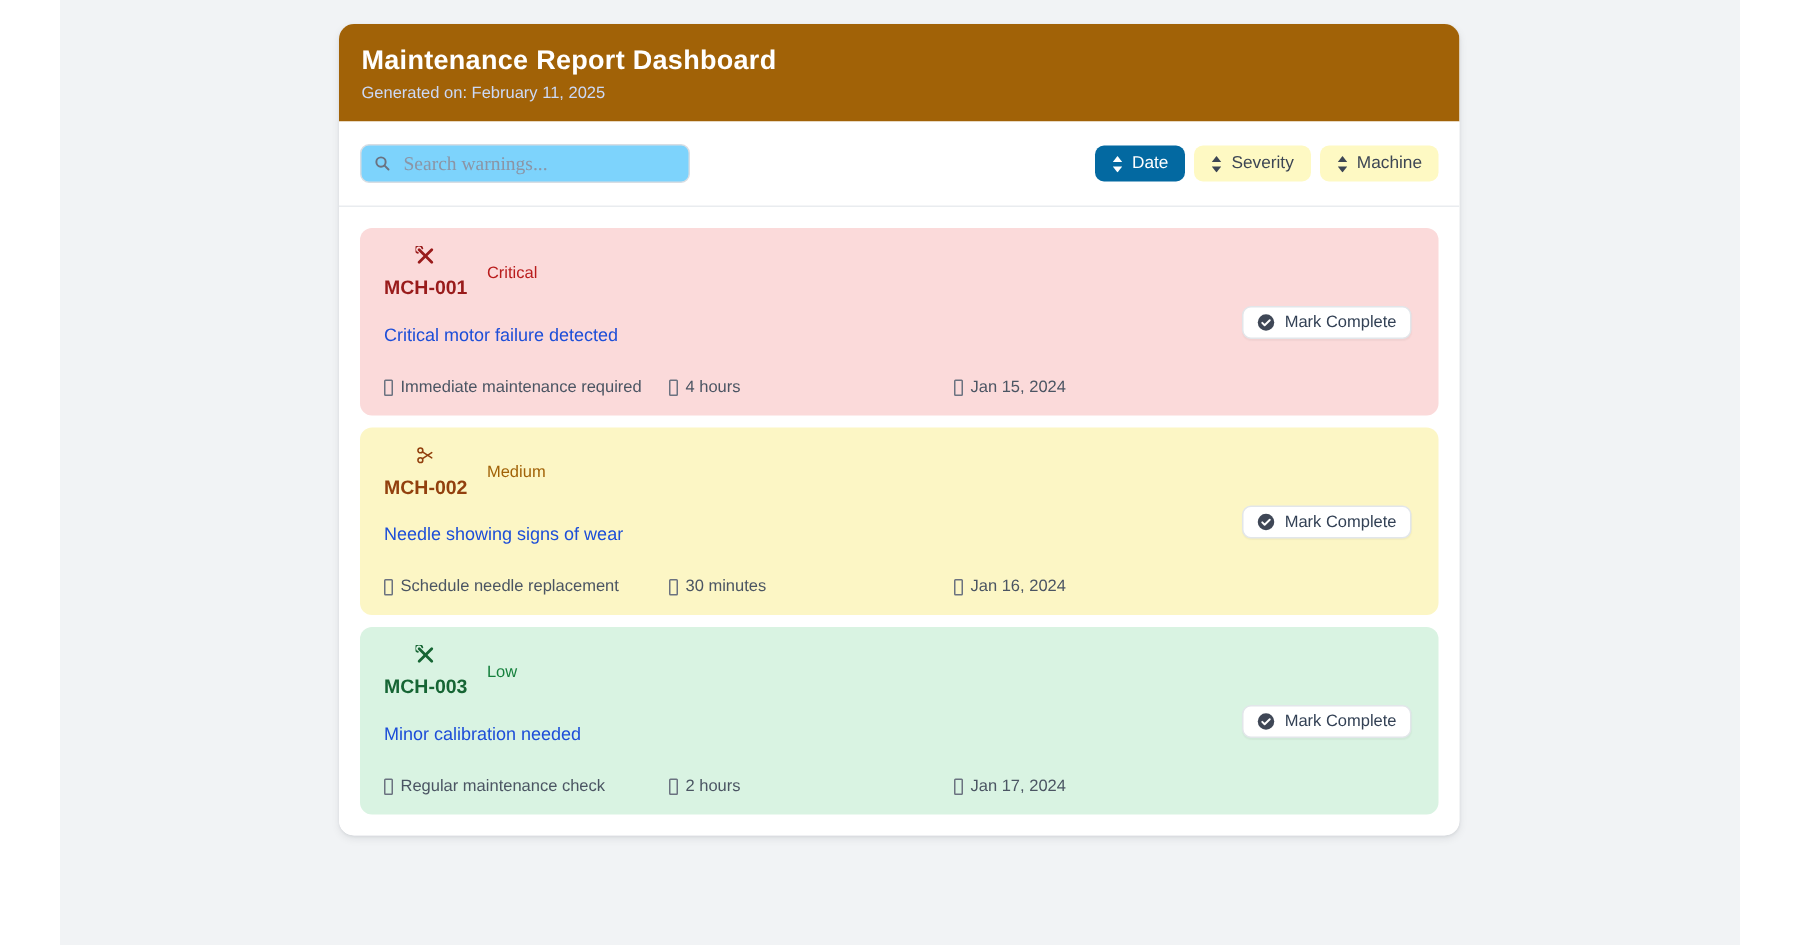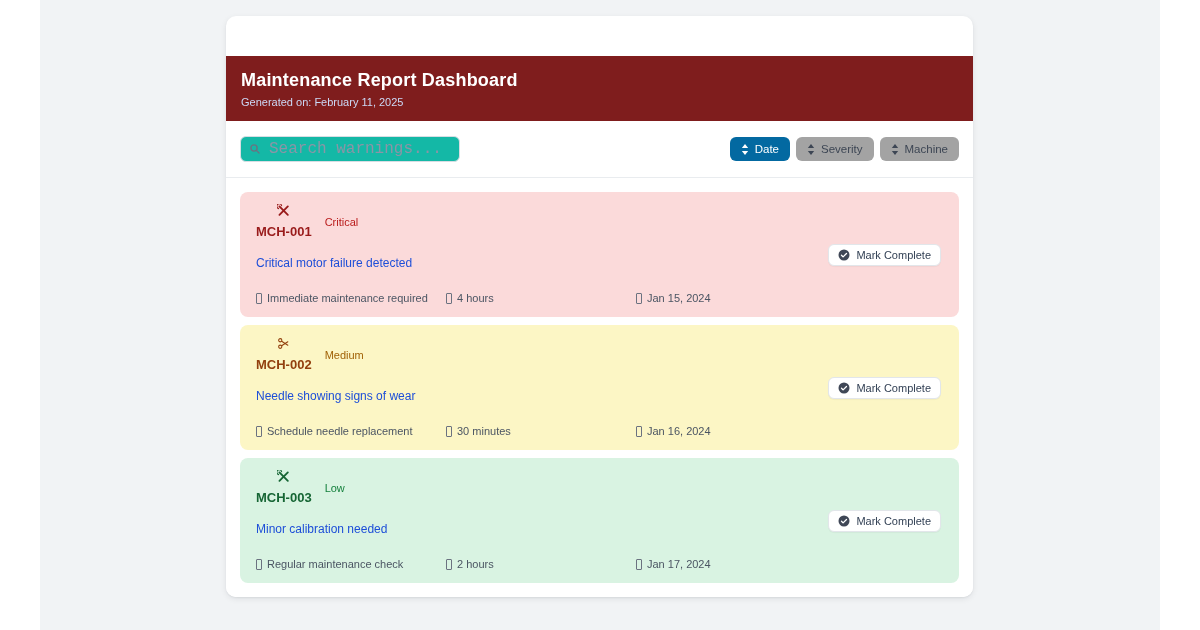--- a/index.html
+++ b/index.html
@@ -8,40 +8,40 @@
     width:1200px; height:630px; position:relative; overflow:hidden;
     background:#ffffff;
     font-family:"Liberation Sans","DejaVu Sans",sans-serif;
   }
   .panel { position:absolute; left:40px; top:0; width:1120px; height:630px; background:#f1f3f5; }
   .container {
     position:absolute; left:186px; top:16px; width:747px;
     background:#ffffff; border-radius:10px; overflow:hidden;
     box-shadow:0 1px 2px rgba(15,23,42,.06), 0 2px 6px rgba(15,23,42,.08);
   }
-  .app-header { background:#7f1d1d; padding:13px 15px 12px;margin-top:40px; }
+  .app-header { background:#a16207; padding:13px 15px 12px; }
   .app-header h1 { margin:0; font-size:18px; line-height:22px; font-weight:bold; color:#ffffff; letter-spacing:.2px; }
   .app-header .subtitle { margin-top:5px; font-size:11px; line-height:13px; color:#ccd9f6; }
 
   .toolbar { display:flex; justify-content:space-between; align-items:center; padding:15px 14px; border-bottom:1px solid #e9ecef; background:#fff; }
   .search-box { position:relative; width:220px; }
   .search-box input {
     width:100%; height:26px; border:1px solid #d8dde3; border-radius:6px;
-    padding:0 8px 0 28px; font-size:16px; color:#374151; outline:none;
-    font-family:Liberation Mono, monospace; background:#14b8a6;
+    padding:0 8px 0 28px; font-size:13px; color:#374151; outline:none;
+    font-family:Liberation Serif, serif; background:#7dd3fc;
   }
   .search-box input::placeholder { color:#8b95a6; }
   .search-icon { position:absolute; left:9px; top:7px; width:12px; height:12px; color:#6b7280; }
   .search-icon svg { width:12px; height:12px; display:block; }
 
   .sort-group { display:flex; gap:6px; }
   .sort-btn {
     display:inline-flex; align-items:center; gap:6px; height:24px; padding:0 11px;
     border:none; border-radius:6px; font-size:11.5px; font-family:inherit;
-    background:#a3a3a3; color:#3d4654; cursor:pointer;
+    background:#fef9c3; color:#3d4654; cursor:pointer;
   }
   .sort-btn.active { background:#0369a1; color:#ffffff; }
   .sort-icon svg { width:8px; height:11px; display:block; }
 
   .cards { padding:14px; display:flex; flex-direction:column; gap:8px; background:#fff; }
   .card { position:relative; border-radius:8px; padding:12px 16px 12px; }
   .card-head { display:flex; align-items:center; font-size:13px; line-height:16px; }
   .machine-id { display:inline-flex; align-items:center; gap:7px; font-weight:bold;flex-direction:column; }
   .tool-icon svg { width:13px; height:13px; display:block; }
   .severity { margin-left:13px; font-size:11px; }

